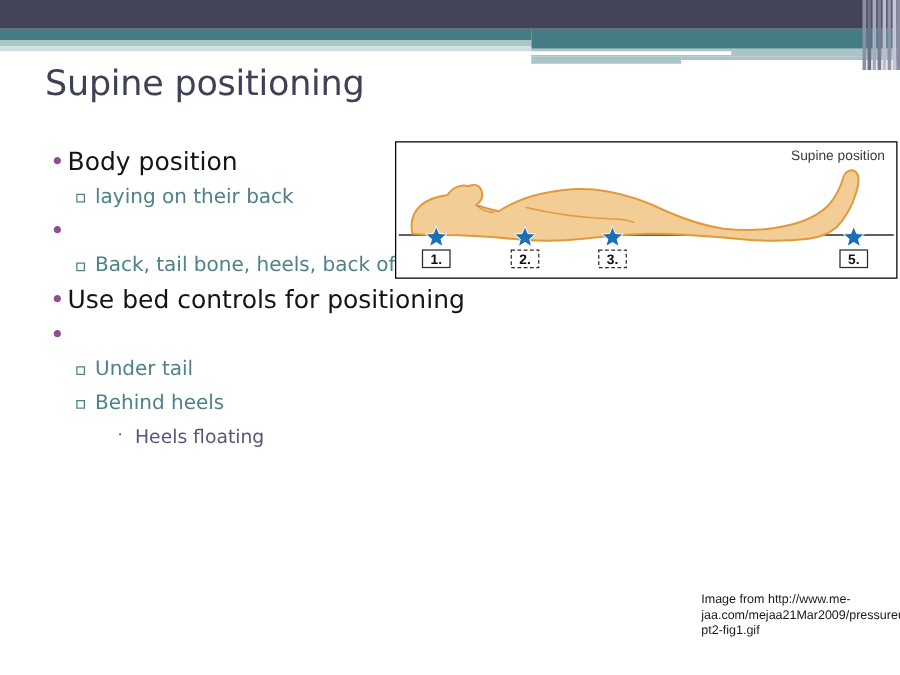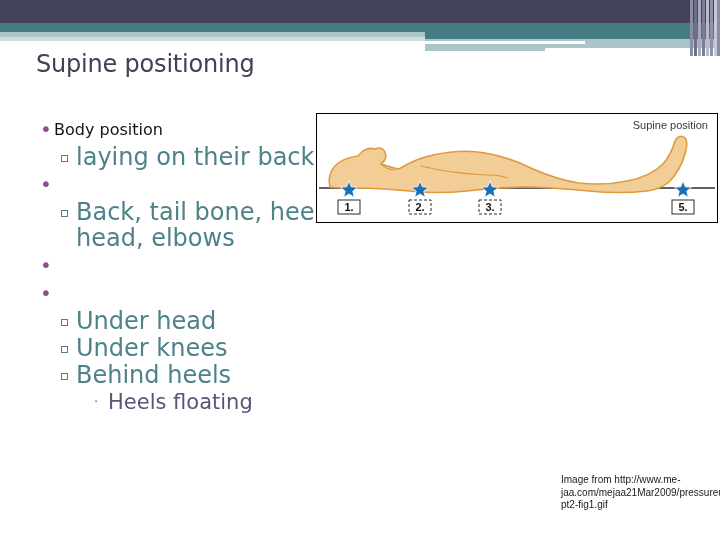--- a/index.html
+++ b/index.html
@@ -85,21 +85,21 @@
     top: 0;
     width: 3px;
     height: 56px;
   }
 
   
   #slide-title {
     position: absolute;
     left: 36px;
     top: 50px;
-    font-size: 24px;
+    font-size: 28px;
     color: #3f4155;
     font-weight: normal;
     letter-spacing: -0.2px;
     white-space: nowrap;
   }
 
   
   #bullet-list {
     position: absolute;
     left: 38px;
@@ -118,21 +118,21 @@
     width: 16px;
     flex: 0 0 16px;
     color: #8e4f8e;
     font-size: 20px;
     line-height: 27px;
     text-align: left;
     padding-left: 2px;
     box-sizing: border-box;
   }
   .lvl1 .txt {
-    font-size: 16px;
+    font-size: 20px;
     line-height: 27px;
     color: #141414;
   }
   
   .lvl2 {
     margin-left: 21px;
     margin-bottom: 1px;
   }
   .lvl2 .bul {
     width: 17px;
@@ -144,37 +144,37 @@
     display: block;
     width: 5px;
     height: 5px;
     border: 1px solid #4e8289;
     position: absolute;
     left: 2px;
     top: 11px;
     background: transparent;
   }
   .lvl2 .txt {
-    font-size: 24px;
+    font-size: 16px;
     line-height: 26px;
     color: #4e8289;
   }
   
   .lvl3 {
     margin-left: 56px;
   }
   .lvl3 .bul {
     width: 14px;
     flex: 0 0 14px;
     color: #5c5478;
     font-size: 13px;
     line-height: 26px;
   }
   .lvl3 .txt {
-    font-size: 21px;
+    font-size: 15px;
     line-height: 26px;
     color: #5c5478;
   }
   .wide { width: 430px; }
 
   
   #figure-box {
     position: absolute;
     left: 316px;
     top: 113px;
@@ -254,35 +254,30 @@
       <span class="bul">•</span>
     </div>
     <div class="blk lvl2 wide">
       <span class="bul">
         <i></i>
       </span>
       <span class="txt">Back, tail bone, heels, back of head, elbows</span>
     </div>
     <div class="blk lvl1 wide">
       <span class="bul">•</span>
+      <span class="txt">Use bed controls for positioning</span>
     </div>
     <div class="blk lvl1 wide">
       <span class="bul">•</span>
     </div>
     <div class="blk lvl2">
       <span class="bul">
         <i></i>
       </span>
-      <span class="txt">Under head</span>
-    </div>
-    <div class="blk lvl2">
-      <span class="bul">
-        <i></i>
-      </span>
-      <span class="txt">Under knees</span>
+      <span class="txt">Under tail</span>
     </div>
     <div class="blk lvl2">
       <span class="bul">
         <i></i>
       </span>
       <span class="txt">Behind heels</span>
     </div>
     <div class="blk lvl3">
       <span class="bul">·</span>
       <span class="txt">Heels floating</span>

